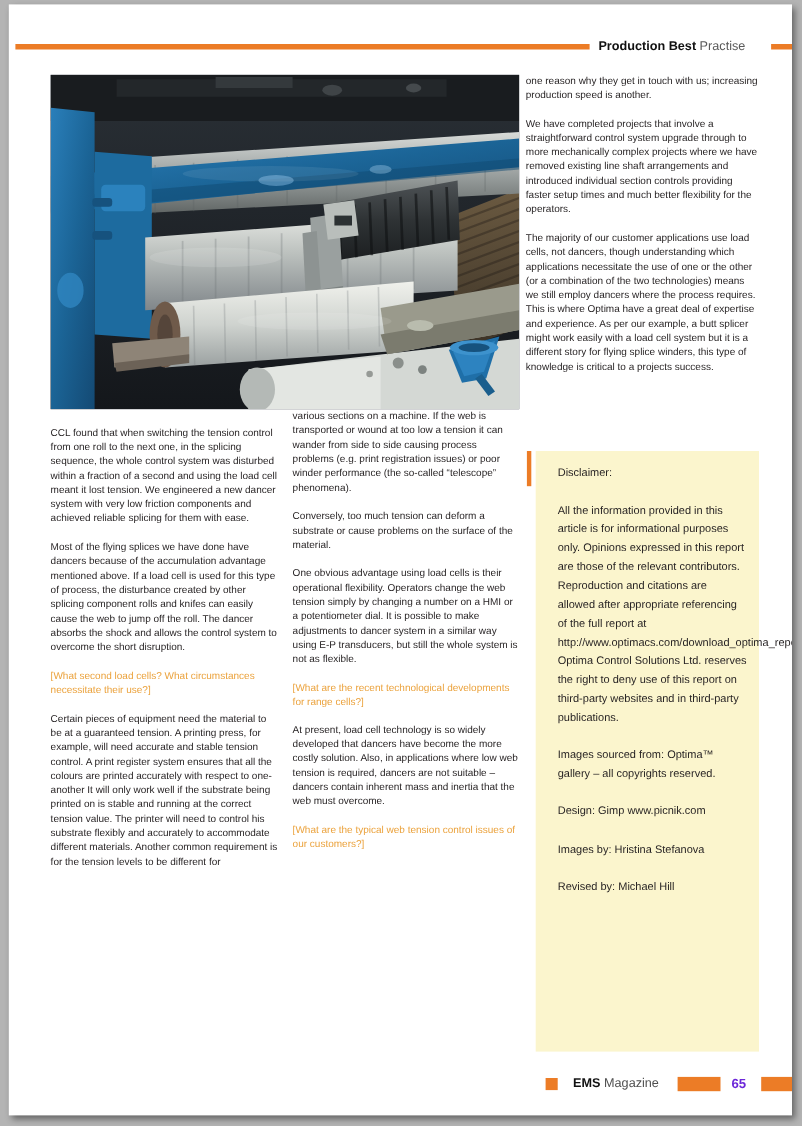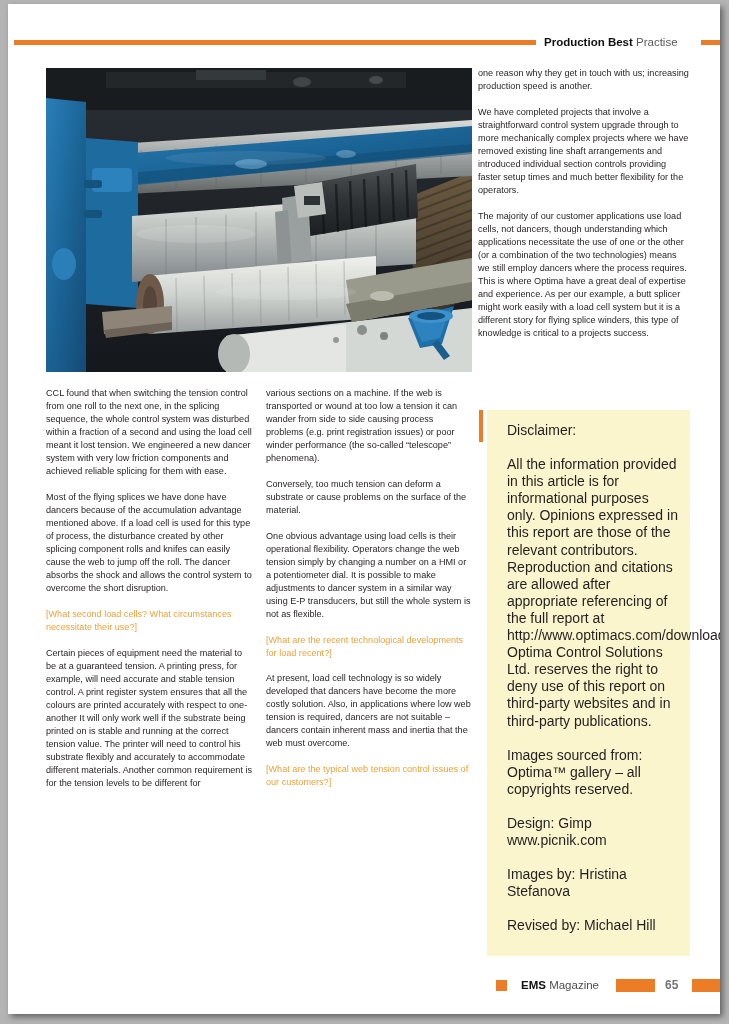--- a/index.html
+++ b/index.html
@@ -78,21 +78,21 @@
 
   
   .col {
     position: absolute;
     font-size: 9.1px;
     line-height: 13.05px;
     color: #231f20;
     text-align: left;
   }
   #col-left  { left: 38px;  top: 383px; width: 208px; }
-  #col-mid   { left: 258px; top: 383px; width: 207px; }
+  #col-mid   { left: 258px; top: 368px; width: 207px; }
   #col-right { left: 470px; top: 63px;  width: 212px; }
 
   .col p {
     margin: 0 0 12.6px 0;
   }
   .col p.heading {
     color: #eba23c;
     margin: 0 0 12.6px 0;
   }
 
@@ -111,21 +111,21 @@
     top: 406px;
     width: 4px;
     height: 32px;
     background: #ec7c26;
   }
   #disclaimer-text {
     position: absolute;
     left: 499px;
     top: 418px;
     width: 172px;
-    font-size: 14px;
+    font-size: 10px;
     line-height: 17.1px;
     color: #231f20;
   }
   #disclaimer-text p { margin: 0 0 17px 0; }
   #disclaimer-text p:last-child { margin-bottom: 0; }
 
   
   #footer {
     position: absolute;
     left: 0;
@@ -159,21 +159,21 @@
     height: 13px;
     background: #ec7c26;
   }
   #footer-page {
     position: absolute;
     left: 657px;
     top: 1px;
     font-size: 12px;
     font-weight: bold;
     line-height: 17px;
-    color: #737373;
+    color: #6d28d9;
   }
   #footer-bar-2 {
     position: absolute;
     left: 684px;
     top: 3px;
     width: 28px;
     height: 13px;
     background: #ec7c26;
   }
 </style>
@@ -342,21 +342,21 @@
     <p>CCL found that when switching the tension control from one roll to the next one, in the splicing sequence, the whole control system was disturbed within a fraction of a second and using the load cell meant it lost tension. We engineered a new dancer system with very low friction components and achieved reliable splicing for them with ease.</p>
     <p>Most of the flying splices we have done have dancers because of the accumulation advantage mentioned above. If a load cell is used for this type of process, the disturbance created by other splicing component rolls and knifes can easily cause the web to jump off the roll. The dancer absorbs the shock and allows the control system to overcome the short disruption.</p>
     <p class="heading">[What second load cells? What circumstances necessitate their use?]</p>
     <p>Certain pieces of equipment need the material to be at a guaranteed tension. A printing press, for example, will need accurate and stable tension control. A print register system ensures that all the colours are printed accurately with respect to one-another It will only work well if the substrate being printed on is stable and running at the correct tension value. The printer will need to control his substrate flexibly and accurately to accommodate different materials. Another common requirement is for the tension levels to be different for</p>
   </div>
 
   <div class="col" id="col-mid">
     <p>various sections on a machine. If the web is transported or wound at too low a tension it can wander from side to side causing process problems (e.g. print registration issues) or poor winder performance (the so-called “telescope” phenomena).</p>
     <p>Conversely, too much tension can deform a substrate or cause problems on the surface of the material.</p>
     <p>One obvious advantage using load cells is their operational flexibility. Operators change the web tension simply by changing a number on a HMI or a potentiometer dial. It is possible to make adjustments to dancer system in a similar way using E-P transducers, but still the whole system is not as flexible.</p>
-    <p class="heading">[What are the recent technological developments for load recent?]</p>
+    <p class="heading">[What are the recent technological developments for range cells?]</p>
     <p>At present, load cell technology is so widely developed that dancers have become the more costly solution. Also, in applications where low web tension is required, dancers are not suitable – dancers contain inherent mass and inertia that the web must overcome.</p>
     <p class="heading">[What are the typical web tension control issues of our customers?]</p>
   </div>
 
   <div class="col" id="col-right">
     <p>one reason why they get in touch with us; increasing production speed is another.</p>
     <p>We have completed projects that involve a straightforward control system upgrade through to more mechanically complex projects where we have removed existing line shaft arrangements and introduced individual section controls providing faster setup times and much better flexibility for the operators.</p>
     <p>The majority of our customer applications use load cells, not dancers, though understanding which applications necessitate the use of one or the other (or a combination of the two technologies) means we still employ dancers where the process requires. This is where Optima have a great deal of expertise and experience. As per our example, a butt splicer might work easily with a load cell system but it is a different story for flying splice winders, this type of knowledge is critical to a projects success.</p>
   </div>
 

